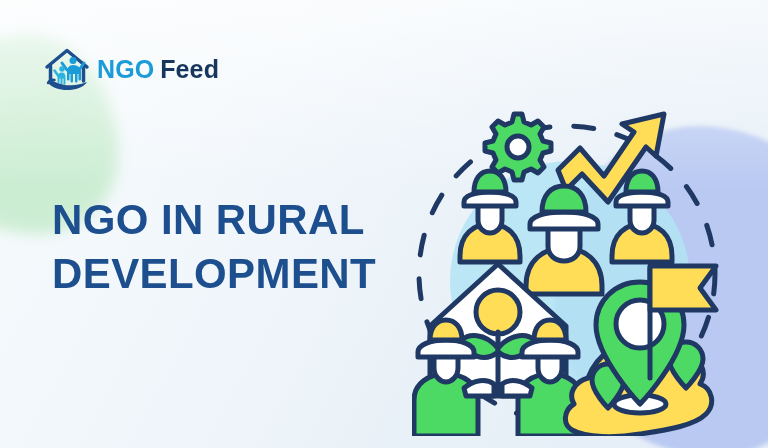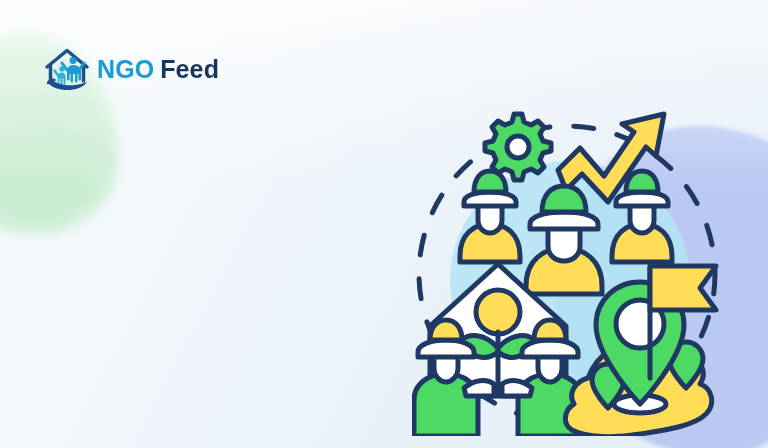--- a/index.html
+++ b/index.html
@@ -125,20 +125,24 @@
         <path d="M12 78 C24 92 52 96 74 88 C82 85 88 80 90 76
                  C80 80 62 84 46 82 C34 80 24 76 18 71 Z" fill="#1d4f8f"></path>
         <path d="M12 78 C15 73 20 71 25 72" fill="none" stroke="#1d4f8f" stroke-width="5" stroke-linecap="round"></path>
       </svg>
     </span>
     <span id="logo-text">
       <span class="ngo">NGO</span><span class="feed">Feed</span>
     </span>
   </div>
 
+  <h1 id="headline">
+    <span class="l1">NGO IN RURAL</span>
+    <span class="l2">DEVELOPMENT</span>
+  </h1>
 
   <div id="illustration">
     <svg viewBox="0 0 310 340" aria-hidden="true">
       <defs>
         <style>
           .o  { stroke:#1f3864; stroke-width:5; stroke-linejoin:round; stroke-linecap:round; }
           .oy { fill:#ffdd57; }
           .og { fill:#4cd964; }
           .ow { fill:#ffffff; }
         </style>

